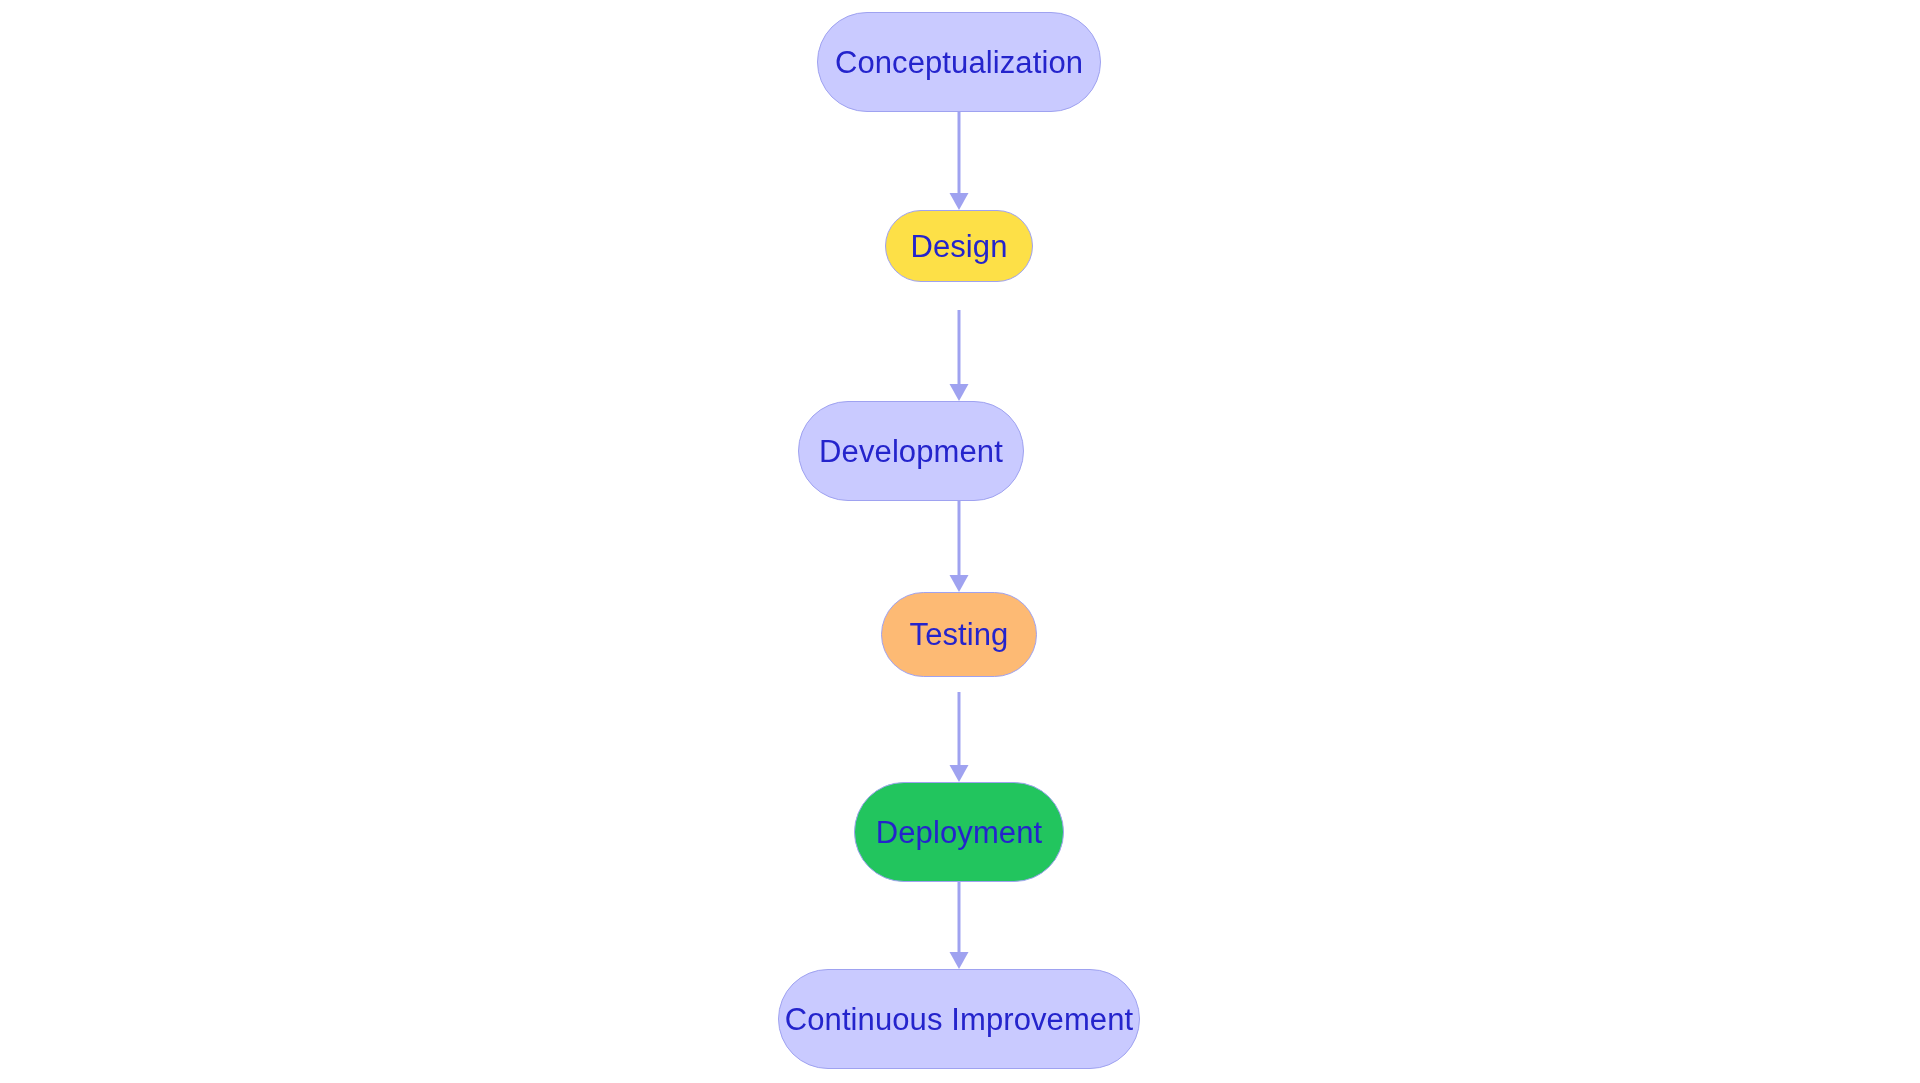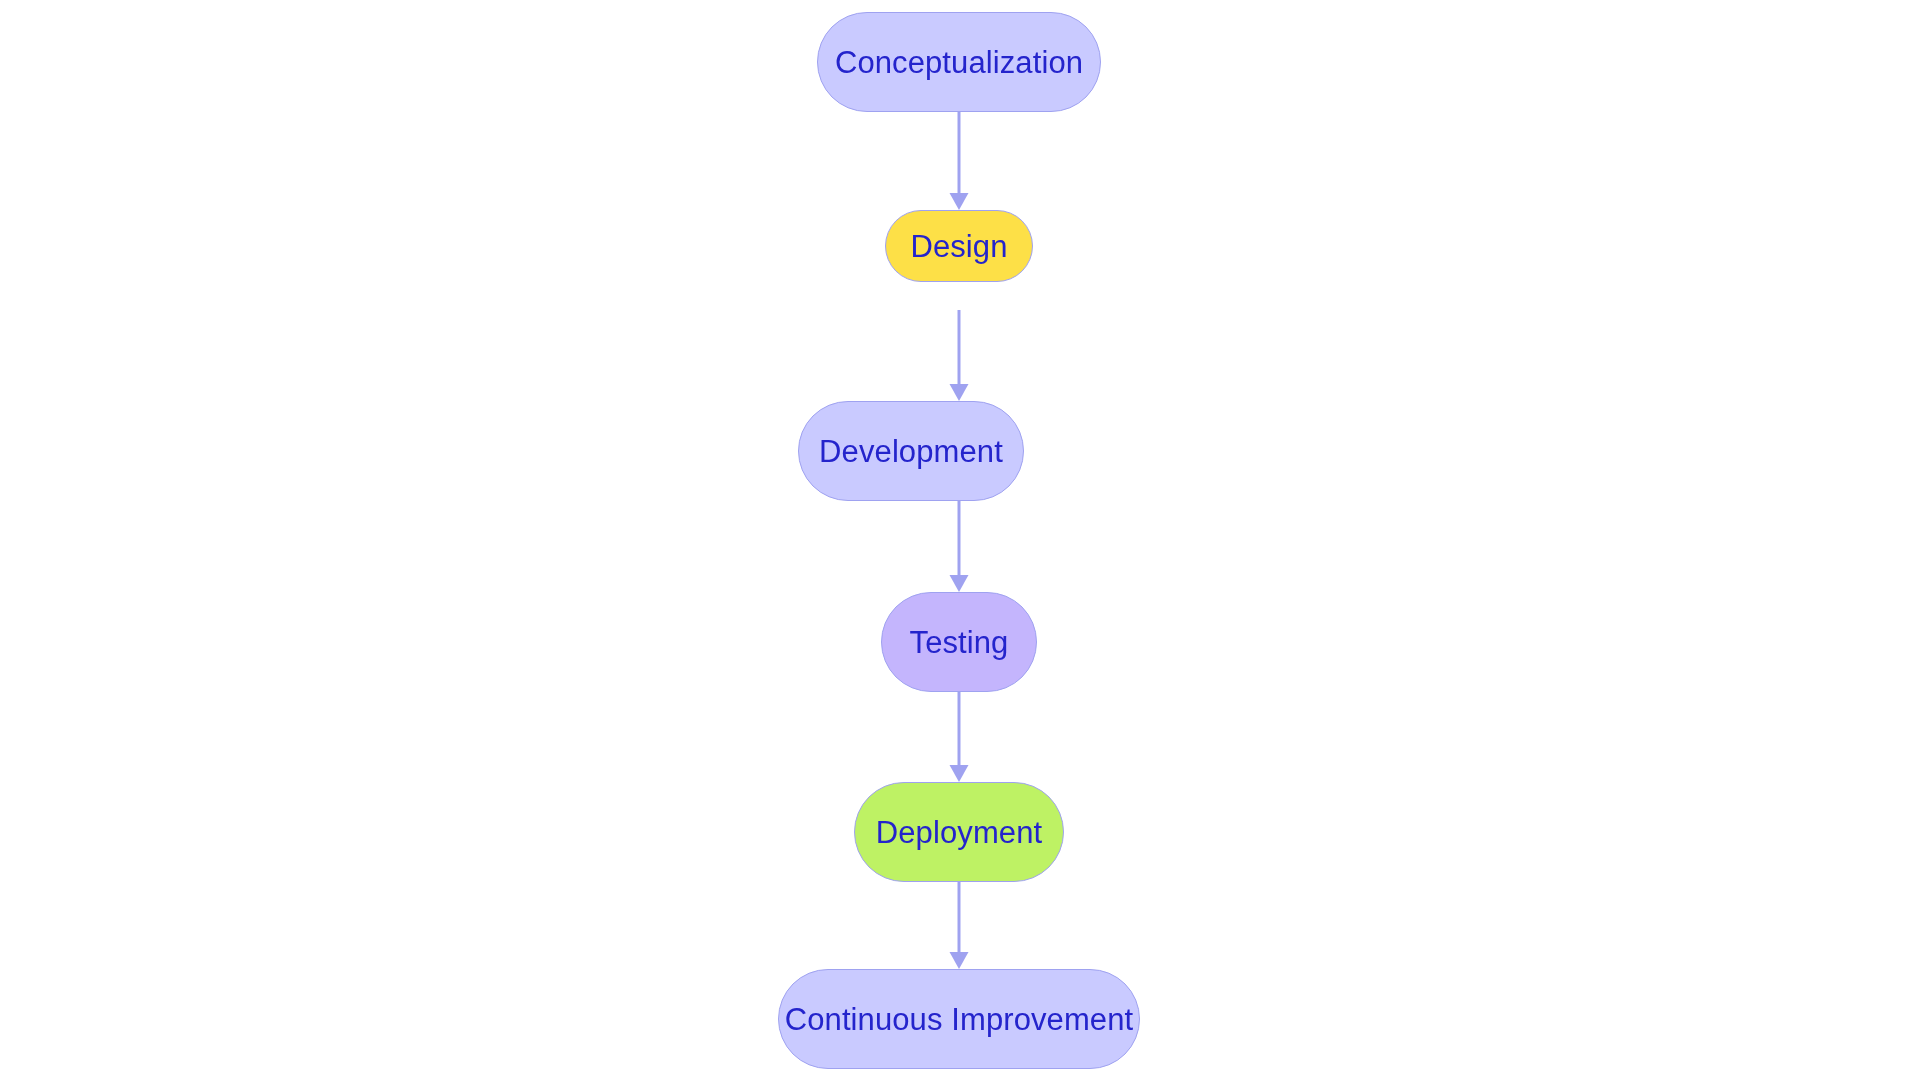--- a/index.html
+++ b/index.html
@@ -79,22 +79,22 @@
     </svg>
     <div class="node" style="left: 959px; top: 12px; width: 284px; height: 100px; background: rgb(201, 202, 255); border-color: rgb(159, 162, 240);">
       <span class="node-label" style="color: rgb(36, 36, 204);">Conceptualization</span>
     </div>
     <div class="node" style="left: 959px; top: 210px; width: 148px; height: 72px; background: #fde047; border-color: rgb(159, 162, 240);">
       <span class="node-label" style="color: rgb(36, 36, 204);">Design</span>
     </div>
     <div class="node" style="left: 911px; top: 401px; width: 226px; height: 100px; background: rgb(201, 202, 255); border-color: rgb(159, 162, 240);">
       <span class="node-label" style="color: rgb(36, 36, 204);">Development</span>
     </div>
-    <div class="node" style="left: 959px; top: 592px; width: 156px; height: 100px; background: #c4b5fd; border-color: rgb(159, 162, 240);">
+    <div class="node" style="left: 959px; top: 592px; width: 156px; height: 85px; background: #fdba74; border-color: rgb(159, 162, 240);">
       <span class="node-label" style="color: rgb(36, 36, 204);">Testing</span>
     </div>
-    <div class="node" style="left: 959px; top: 782px; width: 210px; height: 100px; background: #bef264; border-color: rgb(159, 162, 240);">
+    <div class="node" style="left: 959px; top: 782px; width: 210px; height: 100px; background: #22c55e; border-color: rgb(159, 162, 240);">
       <span class="node-label" style="color: rgb(36, 36, 204);">Deployment</span>
     </div>
     <div class="node" style="left: 959px; top: 969px; width: 362px; height: 100px; background: rgb(201, 202, 255); border-color: rgb(159, 162, 240);">
       <span class="node-label" style="color: rgb(36, 36, 204); text-align: right;">Continuous Improvement</span>
     </div>
   </div>
 
 </body></html>

